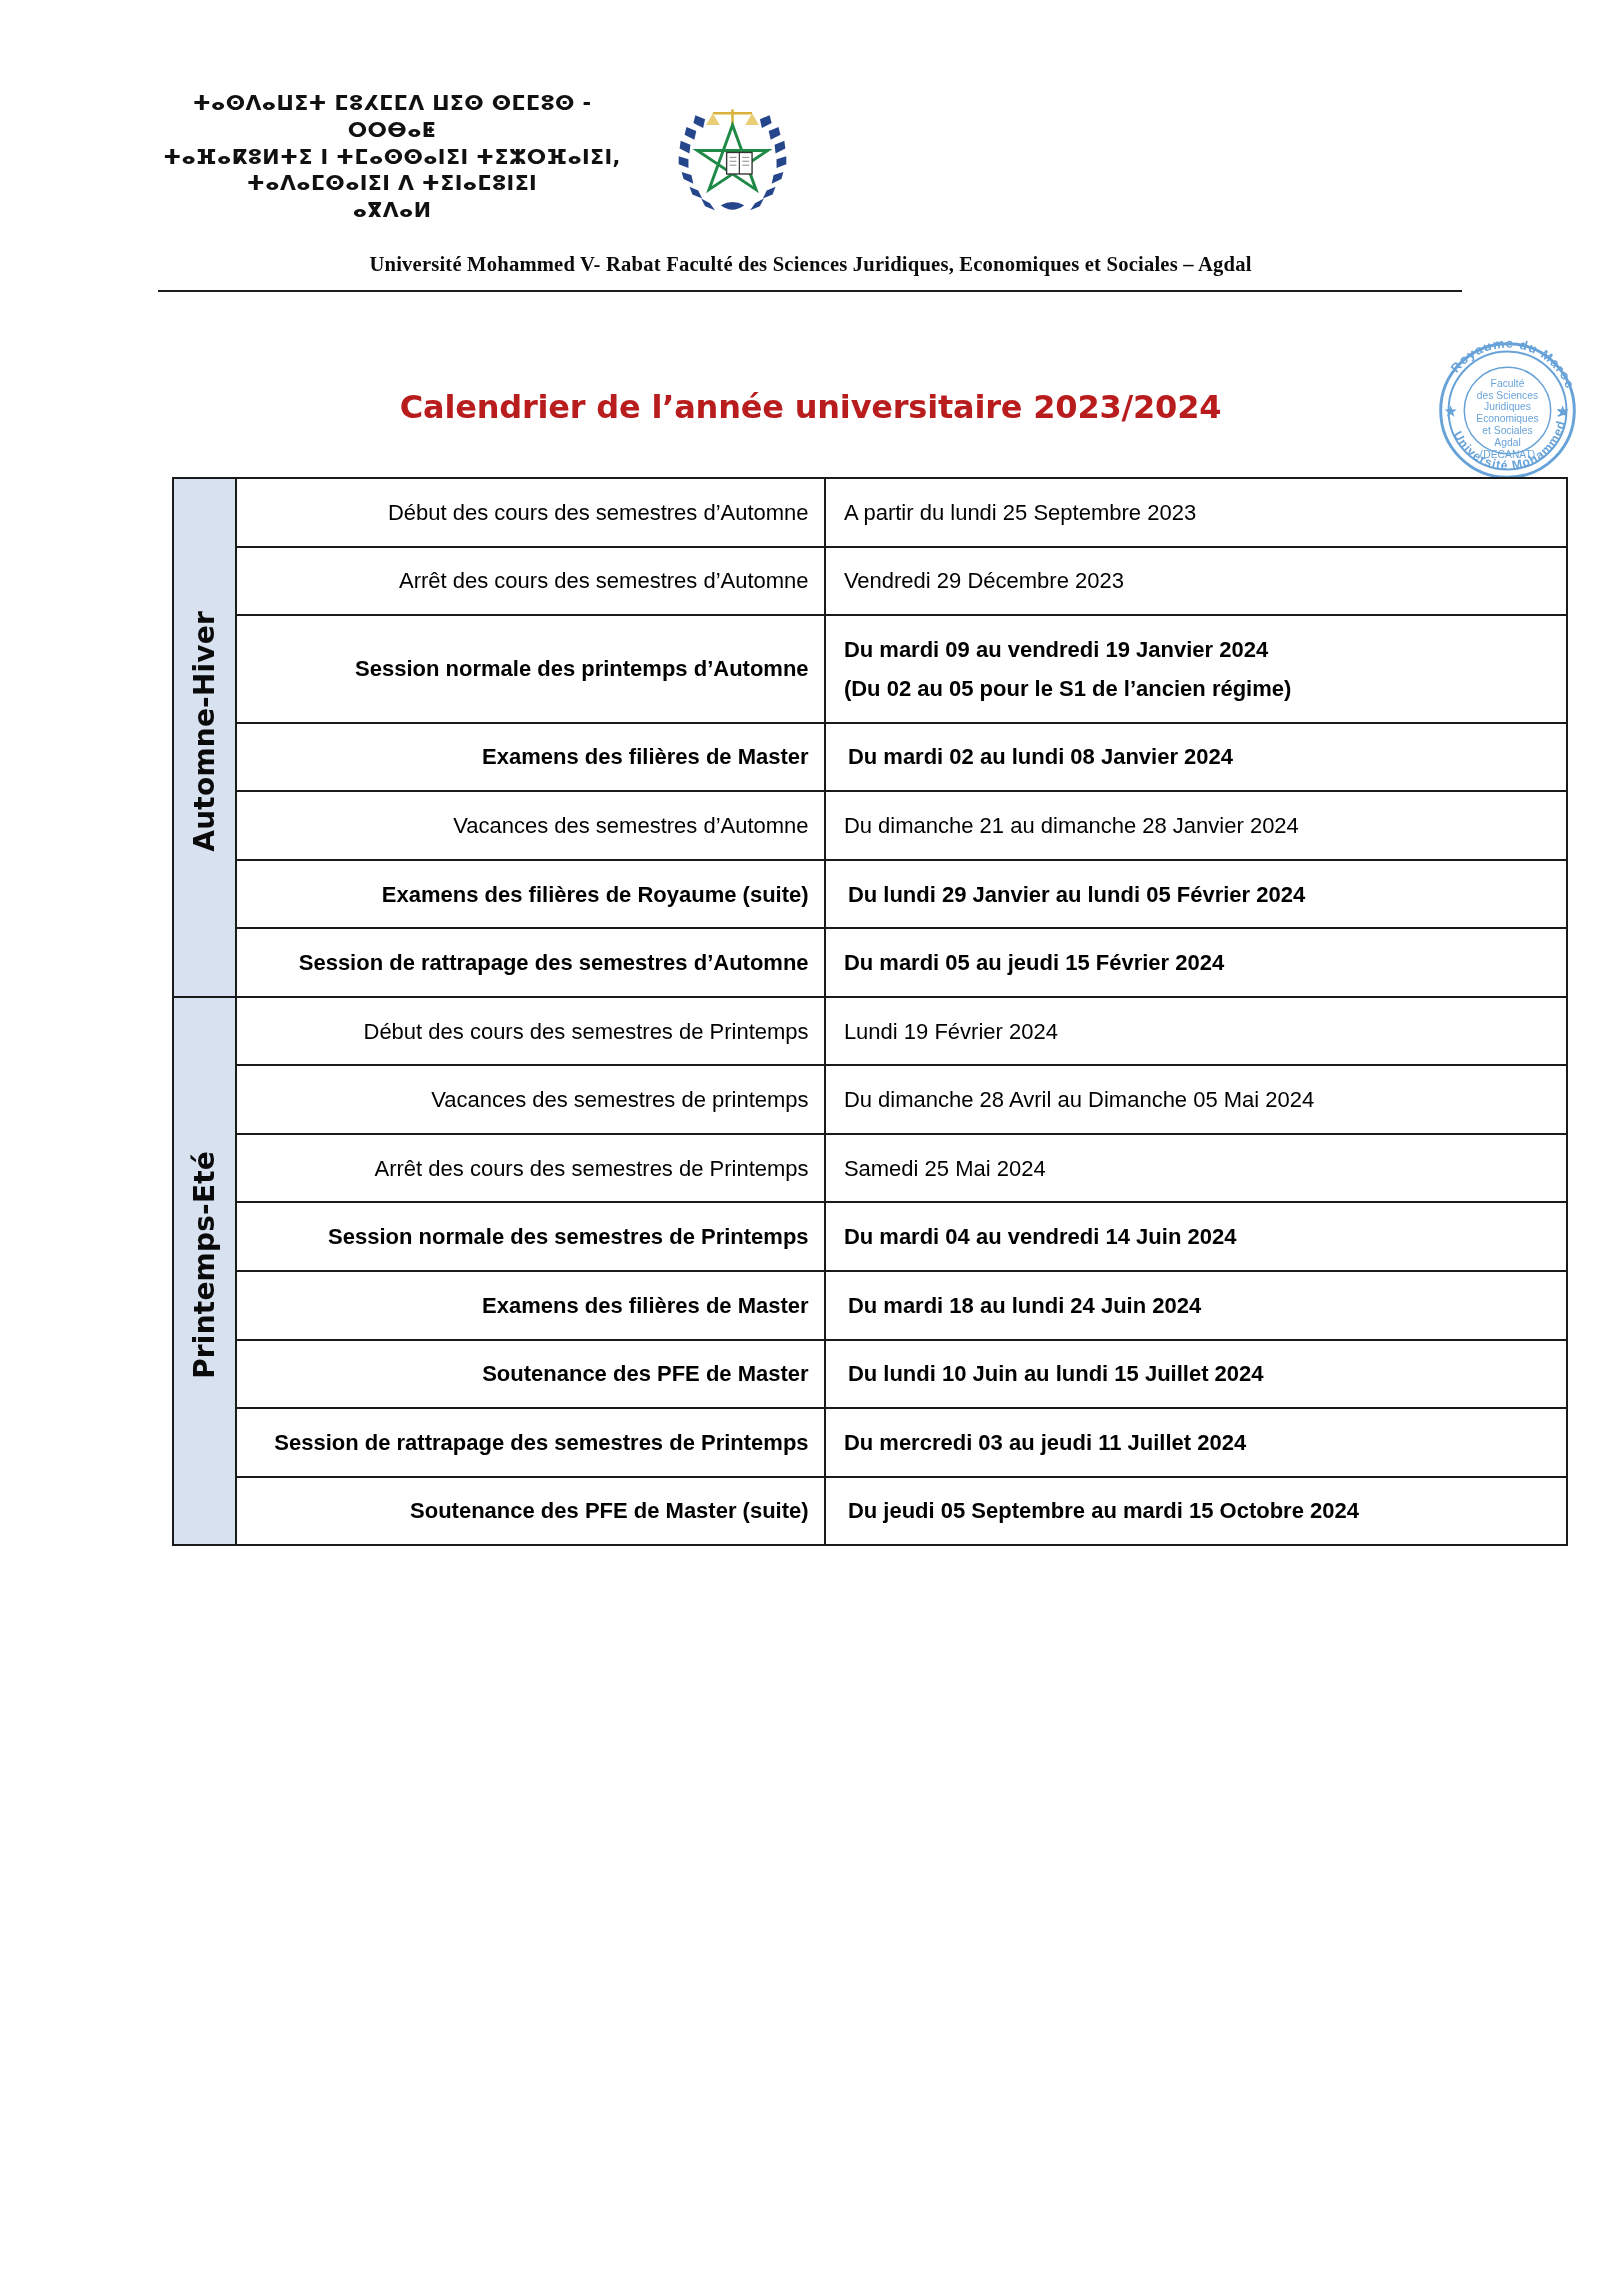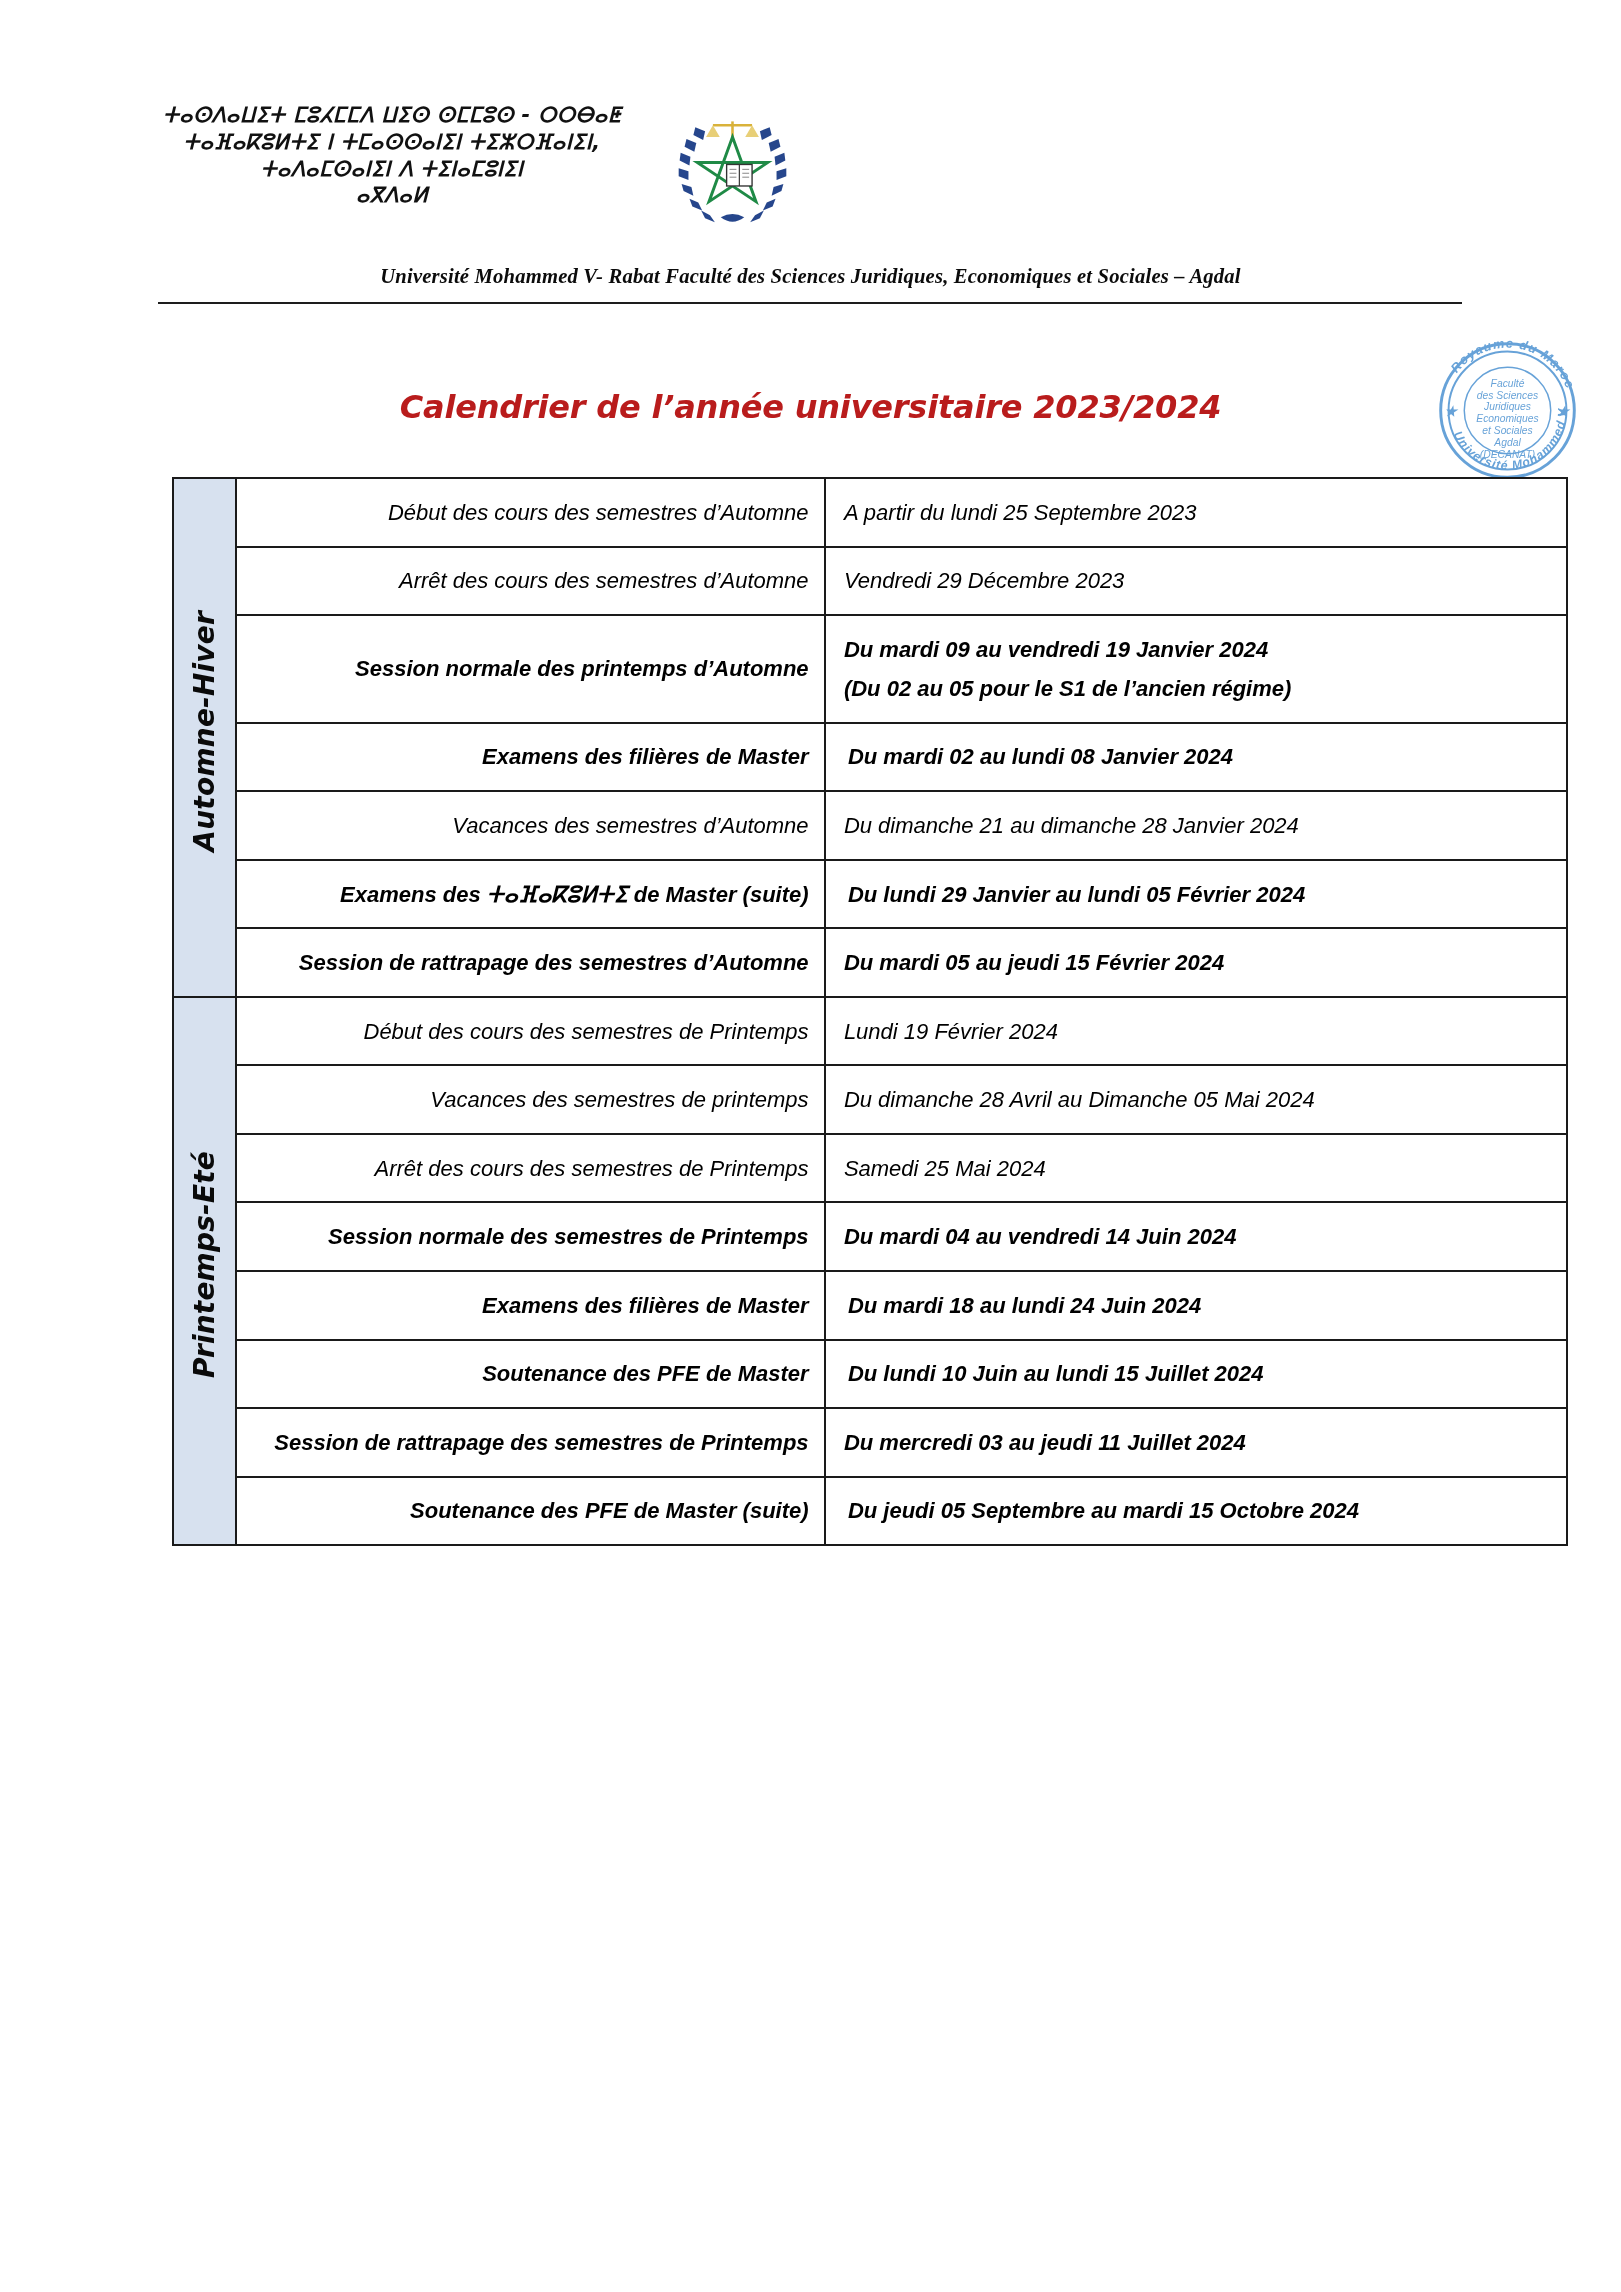--- a/index.html
+++ b/index.html
@@ -14,22 +14,21 @@
     color: #000000;
     position: relative;
     overflow: hidden;
   }
 
   .page {
     position: relative;
     width: 1621px;
     height: 1980px;
     box-sizing: border-box;
-    padding: 12px;
-    font-style: italic;
+    padding: 0;
   }
 
   
   .letterhead {
     position: relative;
     width: 1372px;
     margin: 0 auto;
     padding-top: 94px;
     height: 196px;
   }
@@ -292,21 +291,21 @@
             <span class="sub-line">Du mardi 02 au lundi 08 Janvier 2024</span>
           </td>
         </tr>
         <tr>
           <td class="event red">Vacances des semestres d’Automne</td>
           <td class="period red">
             <span class="sub-line">Du dimanche 21 au dimanche 28 Janvier 2024</span>
           </td>
         </tr>
         <tr>
-          <td class="event bold">Examens des ⵜⴰⴼⴰⴽⵓⵍⵜⵉ de Master (suite)</td>
+          <td class="event bold">Examens des filières de Royaume (suite)</td>
           <td class="period bold indent">
             <span class="sub-line">Du lundi 29 Janvier au lundi 05 Février 2024</span>
           </td>
         </tr>
         <tr>
           <td class="event blue">Session de rattrapage des semestres d’Automne</td>
           <td class="period blue">
             <span class="sub-line">Du mardi 05 au jeudi 15 Février 2024</span>
           </td>
         </tr>

